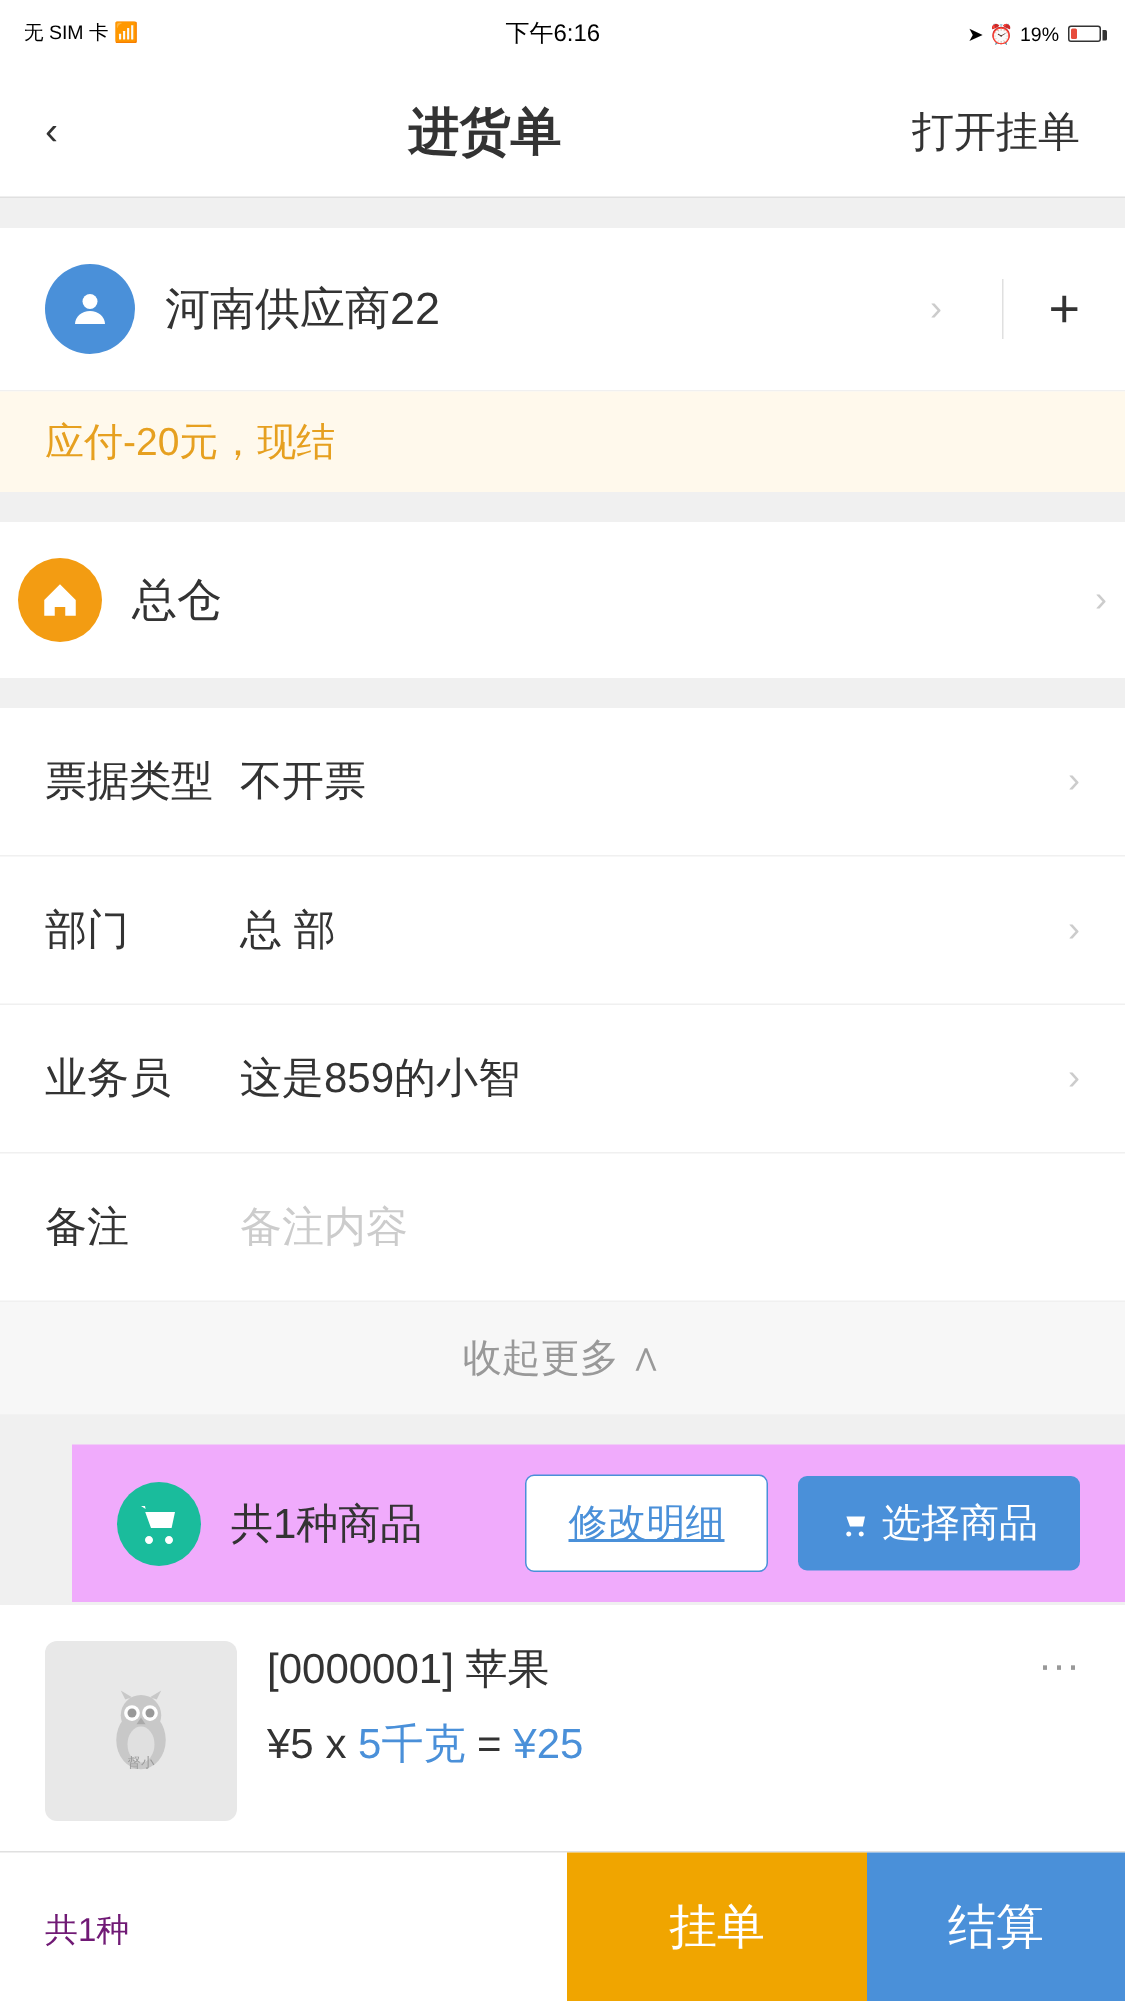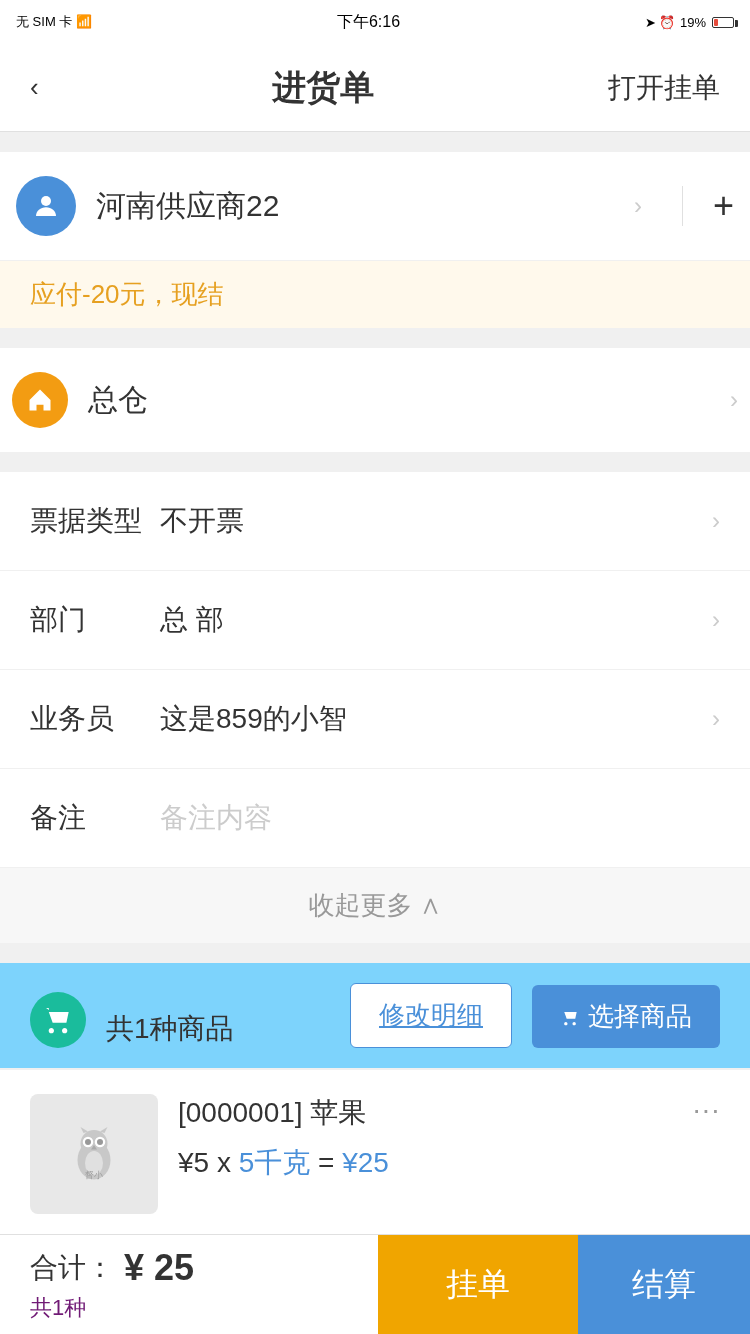--- a/index.html
+++ b/index.html
@@ -88,21 +88,21 @@
     
     .card {
       background: #fff;
       width: 750px;
     }
 
     
     .supplier-row {
       display: flex;
       align-items: center;
-      padding: 24px 16px;
+      padding: 24px 30px;
       border-bottom: 1px solid #f0f0f0;
     }
     .supplier-avatar {
       width: 60px; height: 60px;
       border-radius: 50%;
       background: #4a90d9;
       display: flex; align-items: center; justify-content: center;
       color: #fff;
       font-size: 28px;
       margin-right: 20px;
@@ -198,25 +198,26 @@
       display: flex;
       align-items: center;
       justify-content: center;
       padding: 20px;
       font-size: 26px;
       color: #999;
     }
 
     
     .products-header {
-      background: #7dd3fc;
-      display: flex;
-      align-items: flex-end;
+      background: #f0abfc;
+      display: flex;
+      align-items: center;
       padding: 20px 30px;
       gap: 20px;
+      margin-left: 48px;
     }
     .product-count-icon {
       width: 56px; height: 56px;
       border-radius: 50%;
       background: #1abc9c;
       display: flex; align-items: center; justify-content: center;
       flex-shrink: 0;
     }
     .product-count-label {
       font-size: 28px;
@@ -481,21 +482,17 @@
       <span class="highlight">¥25</span>
     </div>
   </div>
   <span class="product-menu">···</span>
 </div>
 
 <div style="height: 100px;"></div>
 
 <div class="bottom-bar">
   <div class="total-section">
-    <div class="total-main">
-      <span>合计：</span>
-      <span class="total-amount">¥ 25</span>
-    </div>
     <div class="total-sub">共1种</div>
   </div>
   <button class="btn-hang">挂单</button>
   <button class="btn-checkout">结算</button>
 </div>
 
 </body></html>

